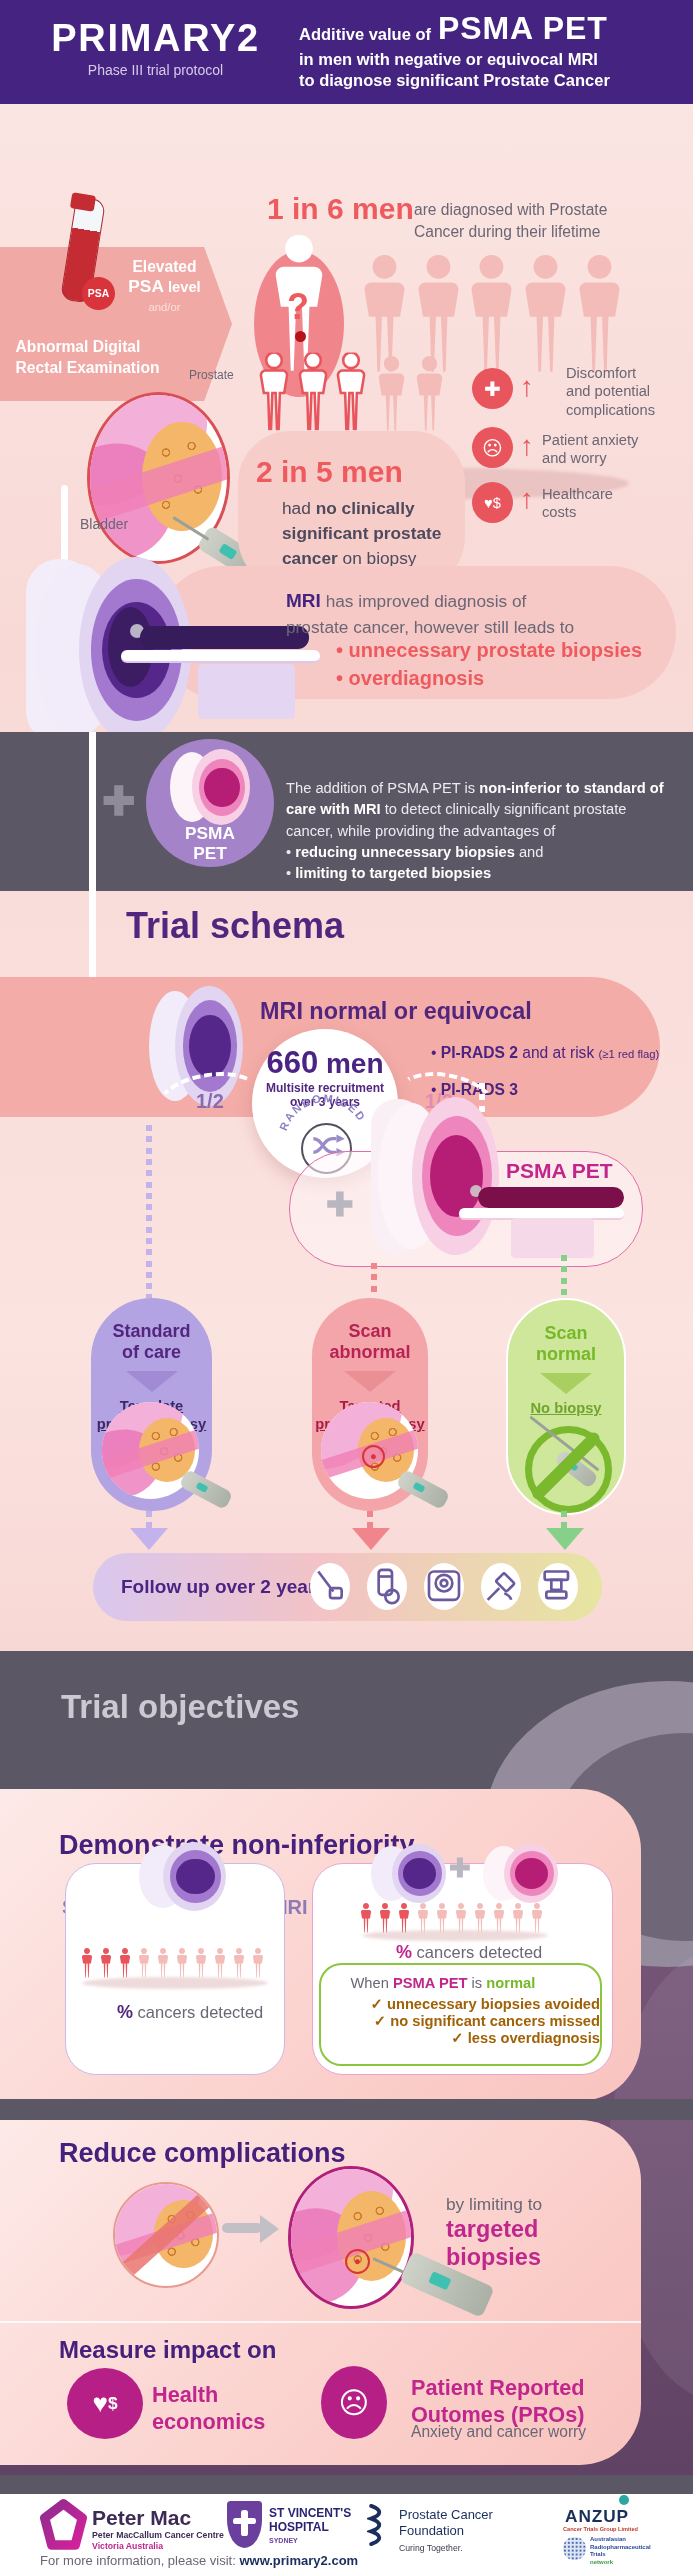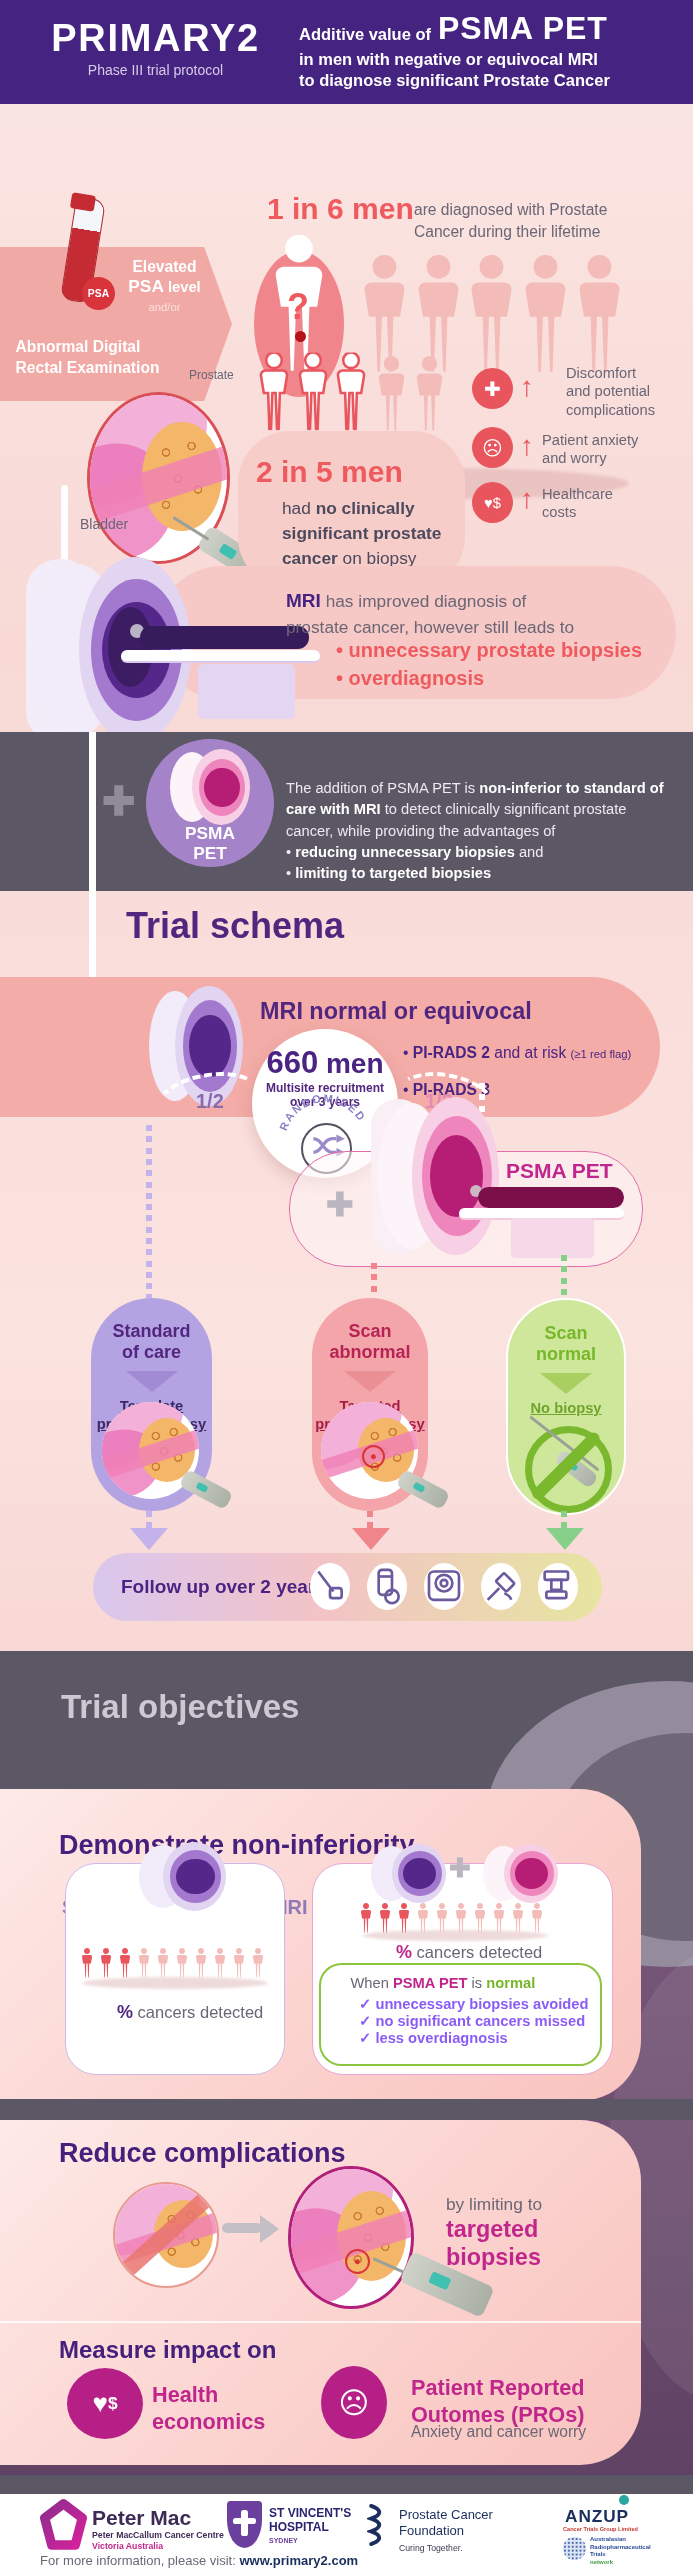--- a/index.html
+++ b/index.html
@@ -61,29 +61,29 @@
   .cq-circle{width:41px;height:41px;border-radius:50%;background:#e8555c;color:#fff;display:flex;align-items:center;justify-content:center;font-size:20px;}
   .up-arrow{color:#e8555c;font-size:28px;font-weight:800;}
   .cq-text{font-size:14.7px;color:#6b6675;line-height:1.25;}
   
   .slate{background:#5c5765;}
   .hyp-head{font-size:35px;font-weight:800;color:#c9c6ce;}
   .hyp-body{font-size:14.7px;color:#eceaf0;line-height:1.45;}
   .hyp-body b{color:#fff;}
   
   .banner{background:#f3aca7;border-radius:0 70px 70px 0;}
-  .sch-bullet{font-size:15.6px;color:#4b2483;}
+  .sch-bullet{font-size:15.6px;color:#4b2483;margin-left:28px;}
   .small-flag{font-size:11.3px;}
   
   .o-band-head{font-size:33px;font-weight:800;color:#ccc9d3;}
   .card-pink{background:linear-gradient(135deg,#fdeae8 0%,#fbd3cf 55%,#f9c3be 100%);border-radius:0 61px 61px 0;}
   .wcard{background:#fff;border-radius:31px;}
   .pct-line{font-size:16.5px;color:#6b6675;}
   .greenbox{border:2.6px solid #8cc63f;border-radius:22.5px;background:#fff;}
-  .chk{color:#8b5cf6;font-weight:800;font-size:14.7px;}
+  .chk{color:#a16207;font-weight:800;font-size:14.7px;text-align:right;}
   .magenta{color:#c0268c;}
   .imp-circle{border-radius:50%;background:#b51f86;color:#fff;display:flex;align-items:center;justify-content:center;}
   
   .foot{background:#fff;}
   .flogo-t{color:#3d2b56;}
   svg.icon{display:block;}
 </style>
 </head>
 <body>
 

